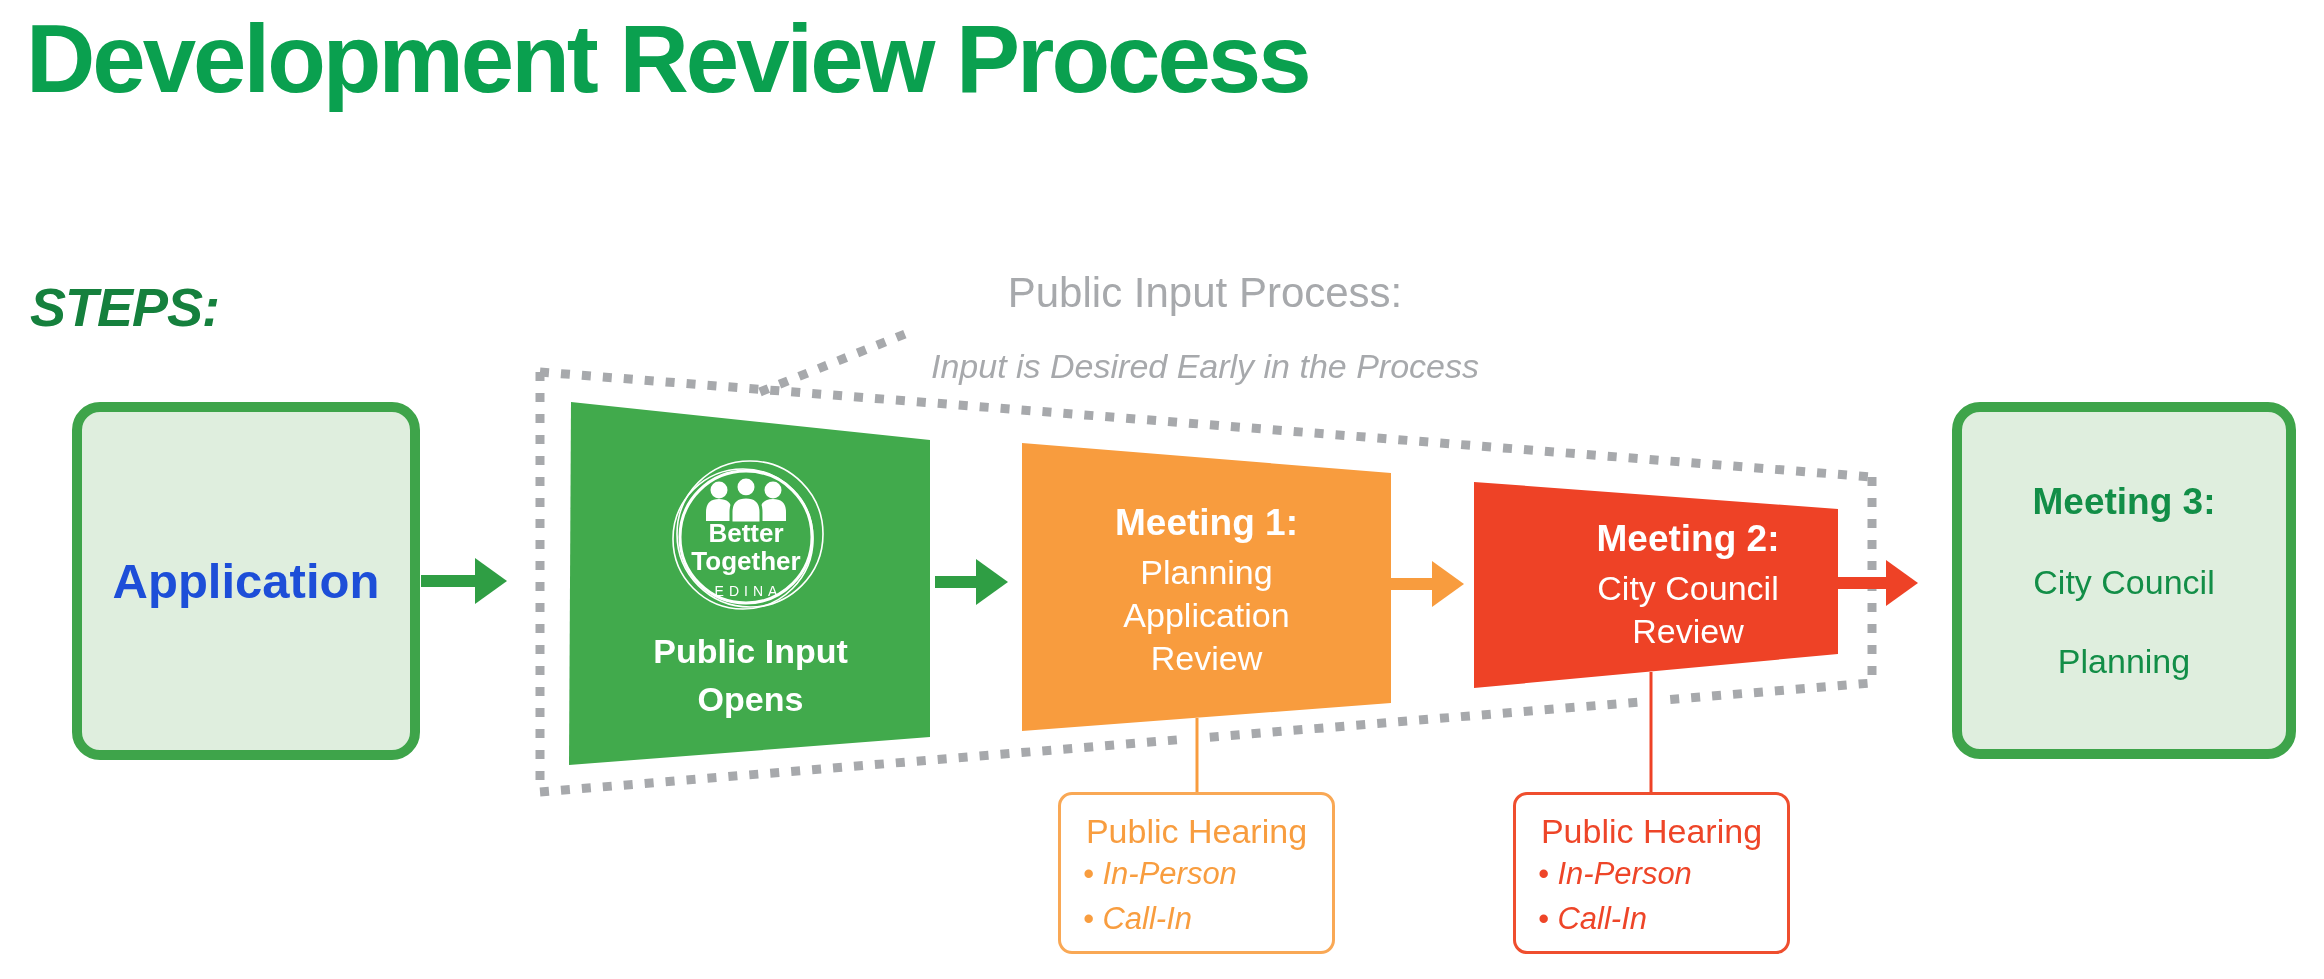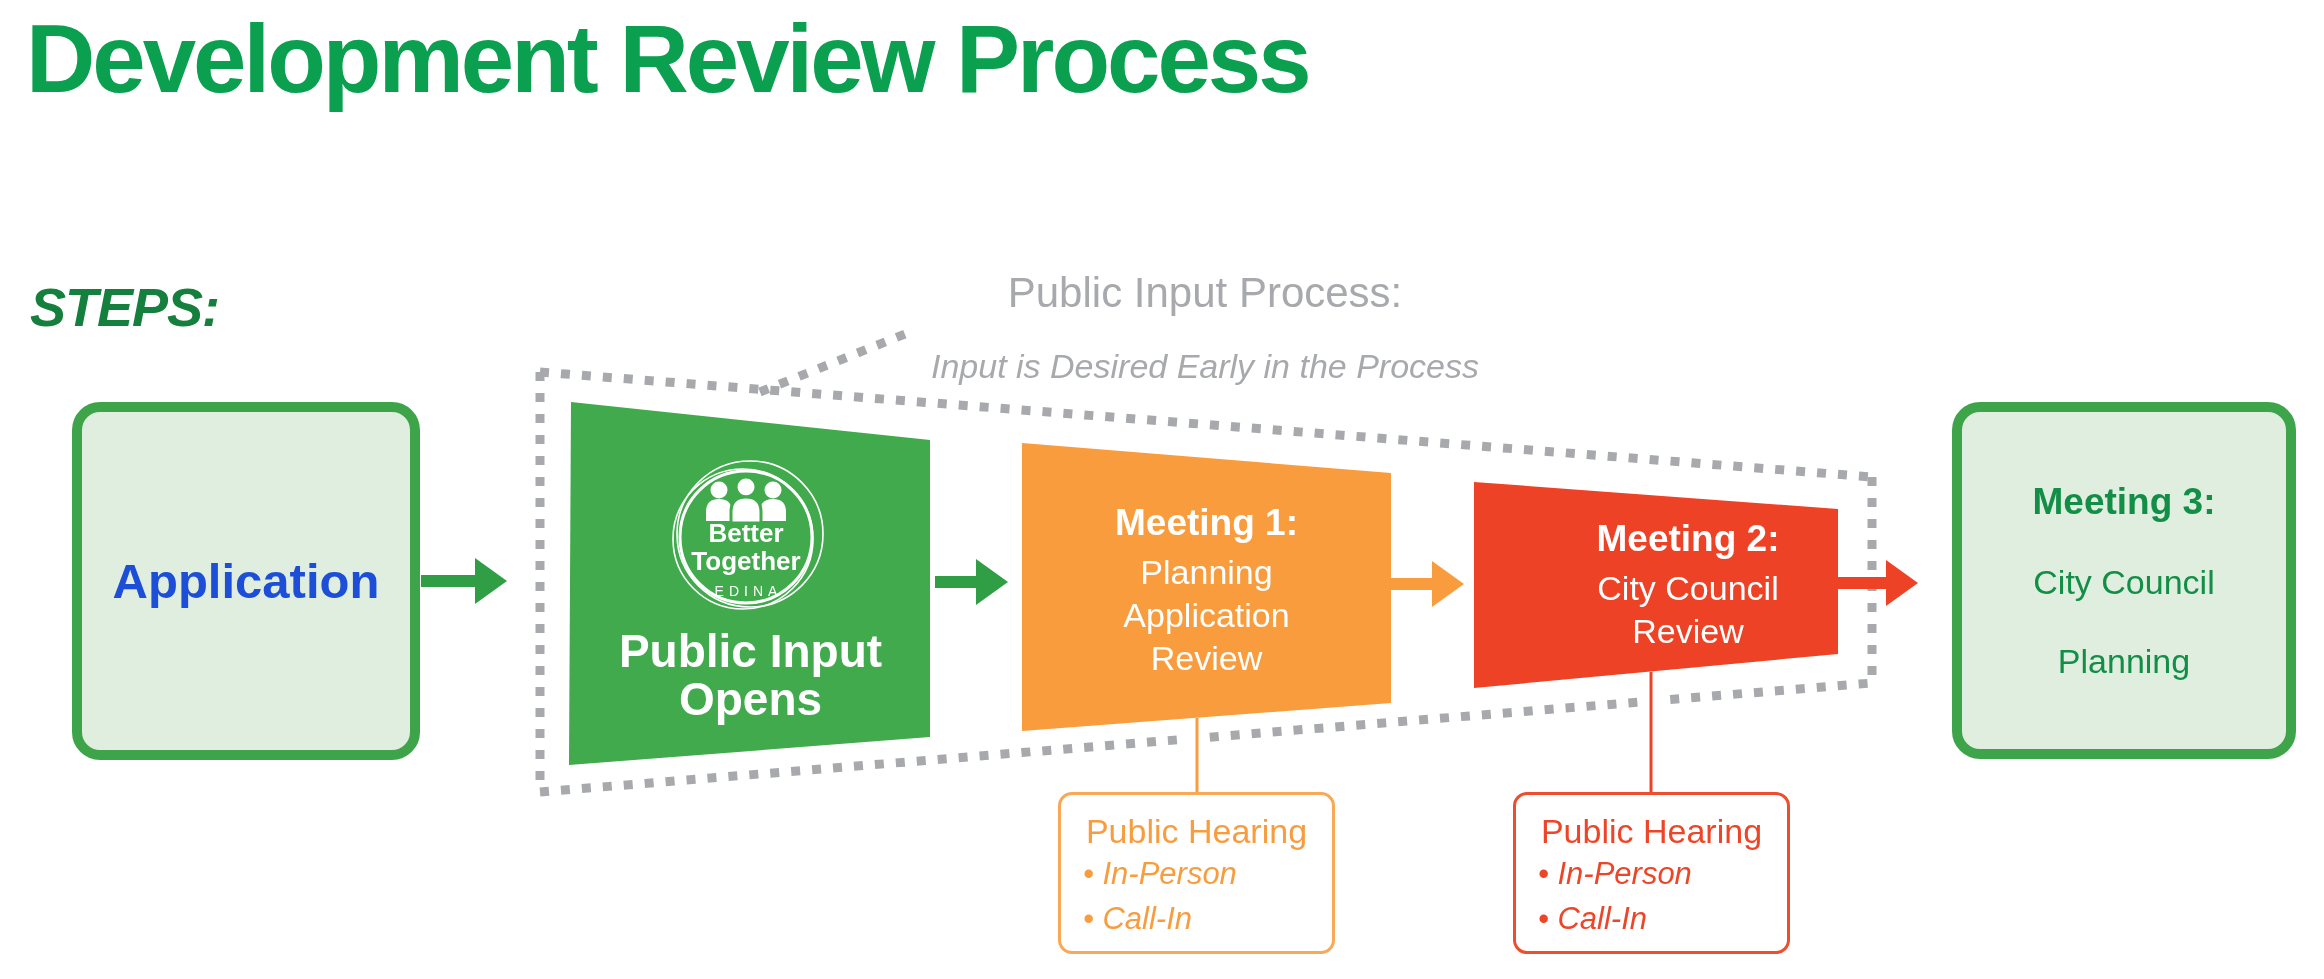--- a/index.html
+++ b/index.html
@@ -25,21 +25,21 @@
     display:flex;flex-direction:column;align-items:center;justify-content:center;
     text-align:center;box-sizing:border-box;gap:36px;
   }
   .application-box{left:72px;top:402px;width:348px;height:358px;}
   .application-box .label{font-size:49px;font-weight:bold;color:#1d4ed8;}
   .meeting3-box{left:1952px;top:402px;width:344px;height:357px;}
   .m-title{font-size:37px;font-weight:bold;line-height:46px;}
   .m-line{font-size:34px;line-height:43px;}
   .meeting3-box .m-title,.meeting3-box .m-line{color:#128e47;}
   .trap-label{color:#ffffff;text-align:center;}
-  .green-label{left:571px;top:627px;width:359px;font-size:46px;font-weight:bold;line-height:48px;}
+  .green-label{left:571px;top:627px;width:359px;font-size:34px;font-weight:bold;line-height:48px;}
   .meeting1-label{left:1022px;top:500px;width:369px;}
   .meeting2-label{left:1474px;top:516px;width:364px;padding-left:32px;}
   .trap-label .m-title{margin-bottom:5px;}
   .logo-text{left:646px;top:519px;width:200px;text-align:center;color:#ffffff;}
   .logo-line{font-size:26px;font-weight:bold;line-height:28px;}
   .logo-edina{font-size:14px;letter-spacing:5px;margin-top:8px;padding-left:5px;}
   .callout{
     width:277px;height:162px;background:#ffffff;border-radius:14px;
     box-sizing:border-box;text-align:center;
   }

